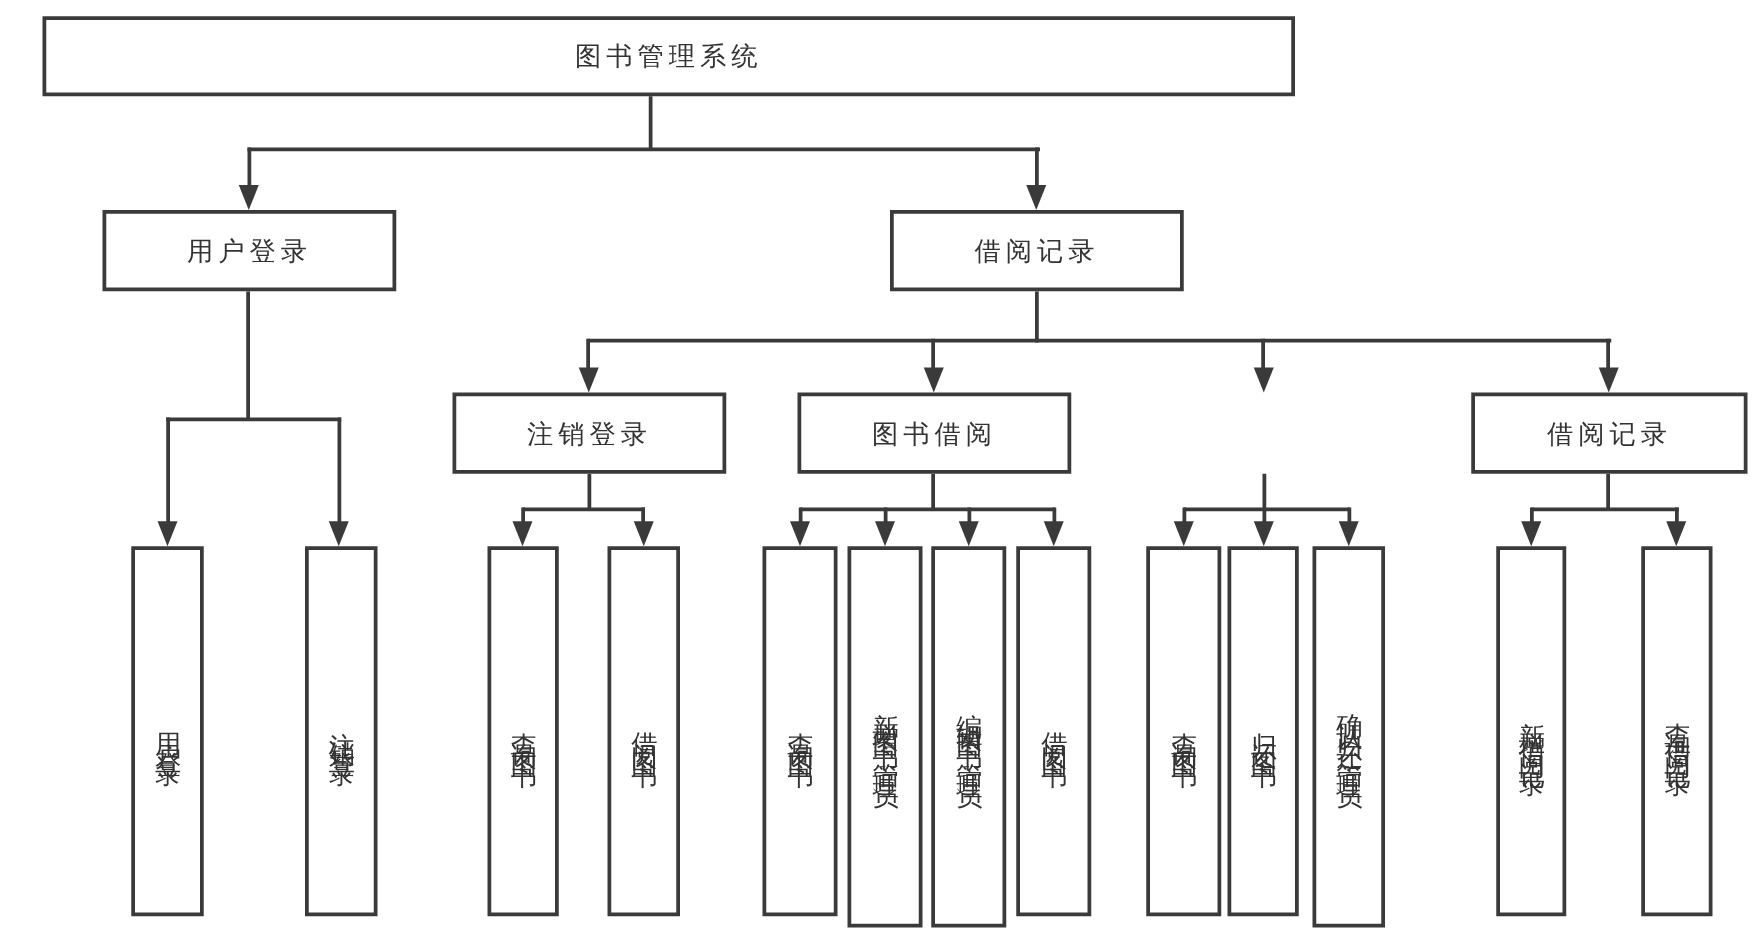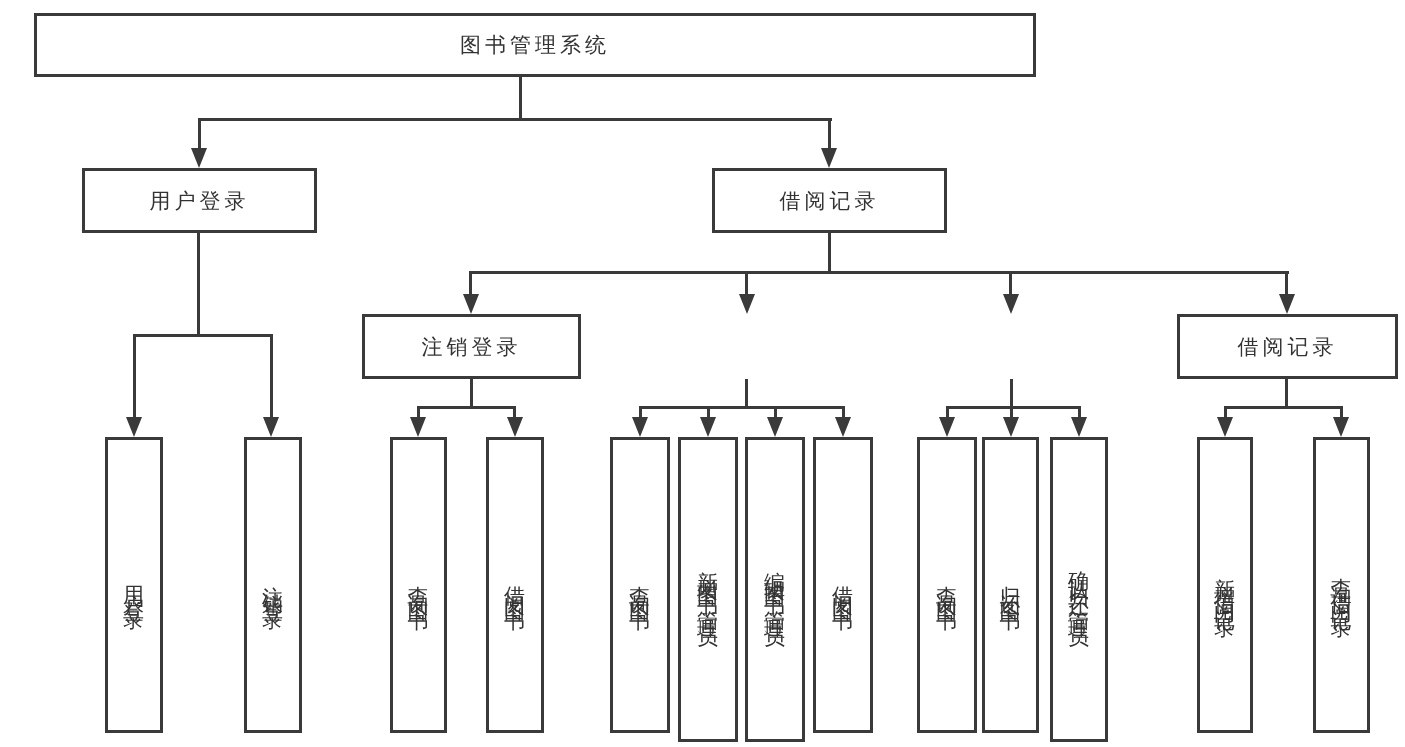--- a/index.html
+++ b/index.html
@@ -118,20 +118,23 @@
   <div class="box h" style="left:82px;top:168px;width:235px;height:65px">
     <span>用户登录</span>
   </div>
   <div class="box h" style="left:712px;top:168px;width:235px;height:65px">
     <span>借阅记录</span>
   </div>
 
   <div class="box h" style="left:362px;top:314px;width:219px;height:65px">
     <span>注销登录</span>
   </div>
+  <div class="box h" style="left:638px;top:314px;width:219px;height:65px">
+    <span>图书借阅</span>
+  </div>
   <div class="box h" style="left:1177px;top:314px;width:221px;height:65px">
     <span>借阅记录</span>
   </div>
 
   <div class="box v" style="left:105px;top:437px;width:58px;height:296px">
     <span>用户登录</span>
   </div>
   <div class="box v" style="left:244px;top:437px;width:58px;height:296px">
     <span>注销登录</span>
   </div>

